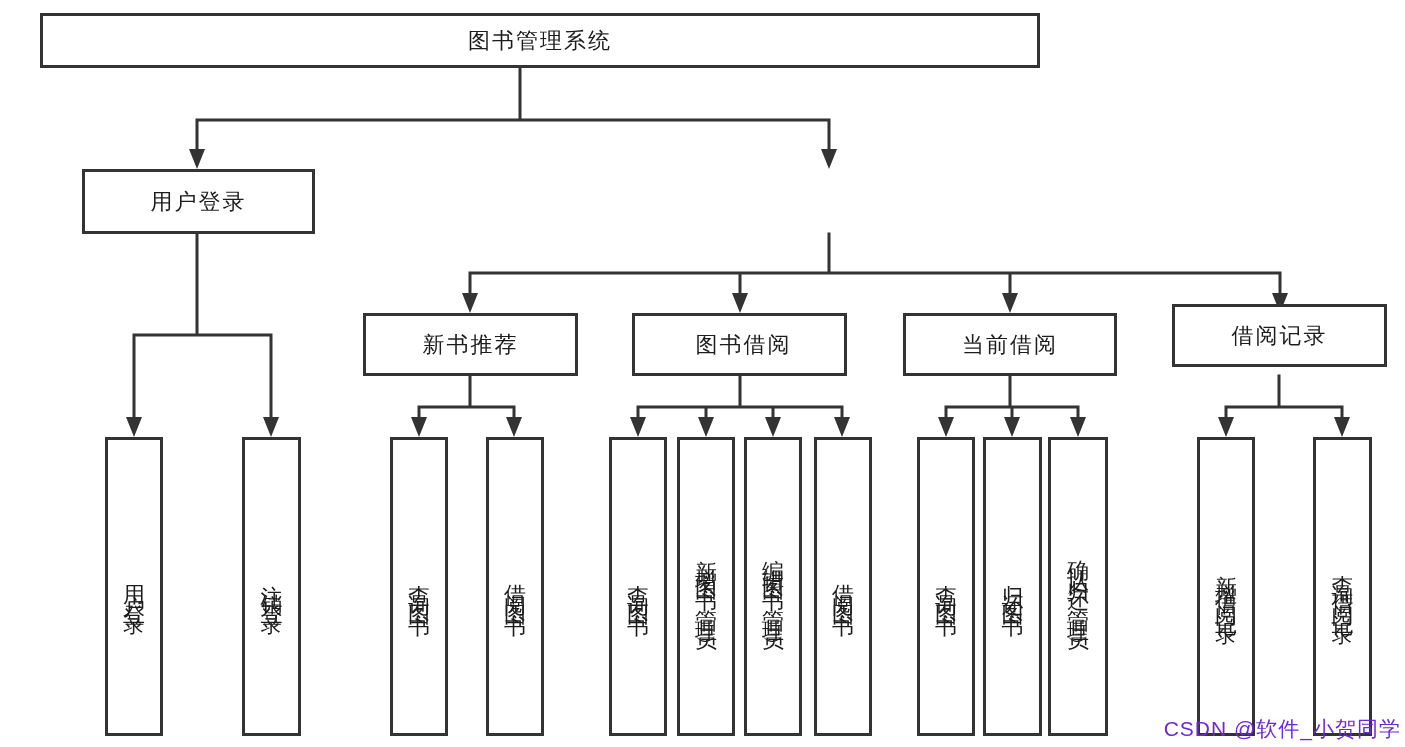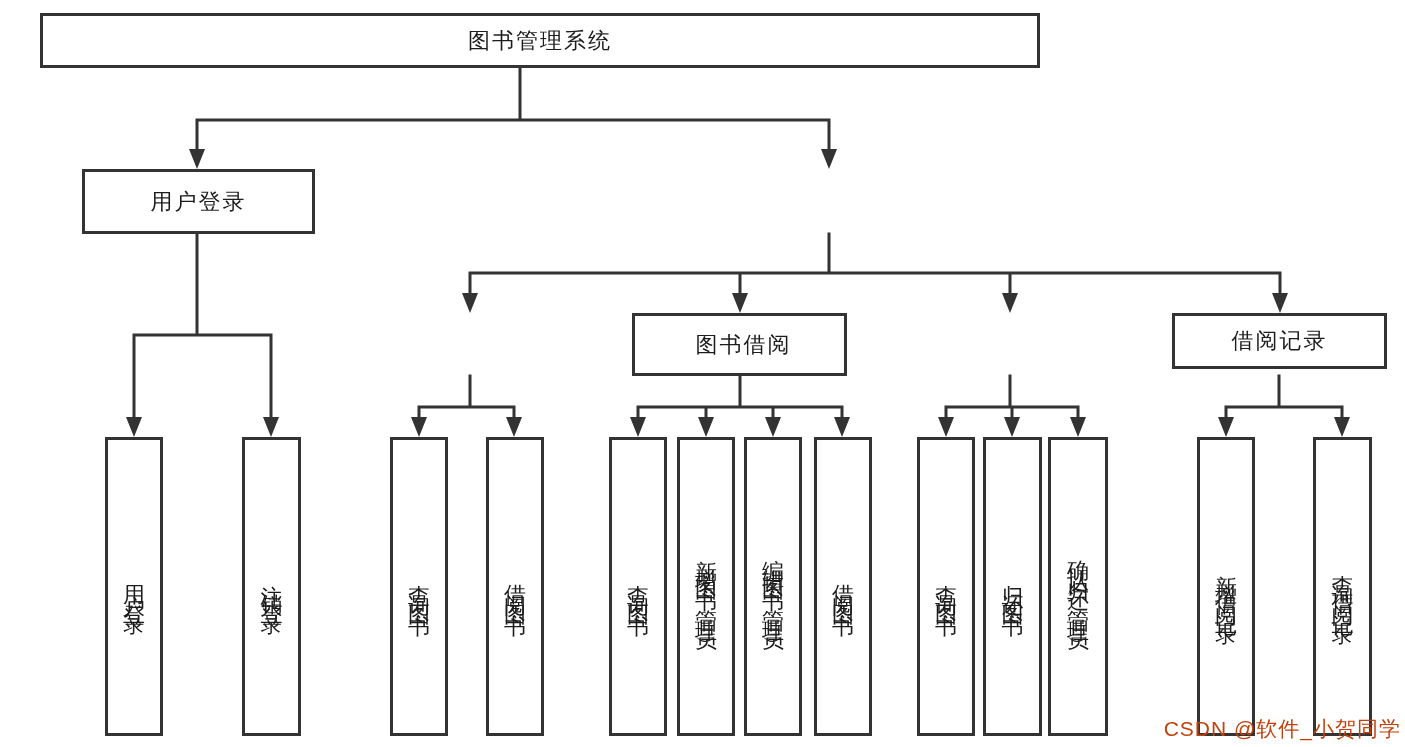--- a/index.html
+++ b/index.html
@@ -35,21 +35,21 @@
     font-size: 22px;
     writing-mode: vertical-rl;
     text-orientation: mixed;
     letter-spacing: 10px;
     line-height: 1;
   }
   .watermark {
     position: absolute;
     right: 4px;
     bottom: 4px;
-    color: #c2410c;
+    color: #6d28d9;
     font-size: 21px;
     letter-spacing: 1px;
     z-index: 5;
     white-space: nowrap;
   }
 </style>
 </head>
 <body>
 
 <div class="canvas">
@@ -71,22 +71,24 @@
          M765 417 H781 L773 437 Z  M834 417 H850 L842 437 Z
          M938 417 H954 L946 437 Z  M1004 417 H1020 L1012 437 Z
          M1070 417 H1086 L1078 437 Z  M1218 417 H1234 L1226 437 Z
          M1334 417 H1350 L1342 437 Z"></path>
   </svg>
 
   <div class="box hbox" style="left:20px; top:13px; width:1000px; height:55px;margin-left:20px;">图书管理系统</div>
 
   <div class="box hbox" style="left:82px; top:169px; width:233px; height:65px;">用户登录</div>
 
+  <div class="box hbox" style="left:363px; top:313px; width:215px; height:63px;">新书推荐</div>
   <div class="box hbox" style="left:632px; top:313px; width:215px; height:63px;padding-left:8px;">图书借阅</div>
-  <div class="box hbox" style="left:1172px; top:313px; width:215px; height:56px;">借阅记录</div>
+  <div class="box hbox" style="left:903px; top:313px; width:214px; height:63px;">当前借阅</div>
+  <div class="box hbox" style="left:1172px; top:304px; width:215px; height:63px;">借阅记录</div>
 
   <div class="box leaf" style="left:105px; top:437px; width:58px; height:299px;">用户登录</div>
   <div class="box leaf" style="left:242px; top:437px; width:59px; height:299px;">注销登录</div>
 
   <div class="box leaf" style="left:390px; top:437px; width:58px; height:299px;">查询图书</div>
   <div class="box leaf" style="left:486px; top:437px; width:58px; height:299px;">借阅图书</div>
 
   <div class="box leaf" style="left:609px; top:437px; width:58px; height:299px;">查询图书</div>
   <div class="box leaf" style="left:677px; top:437px; width:58px; height:299px;">新增图书（管理员）</div>
   <div class="box leaf" style="left:744px; top:437px; width:58px; height:299px;">编辑图书（管理员）</div>

